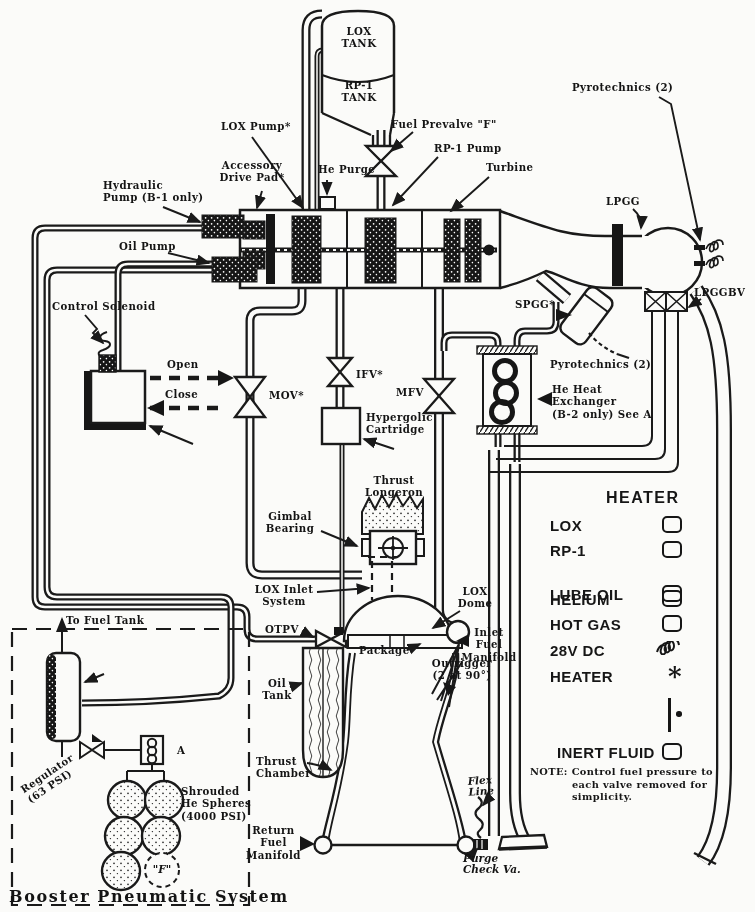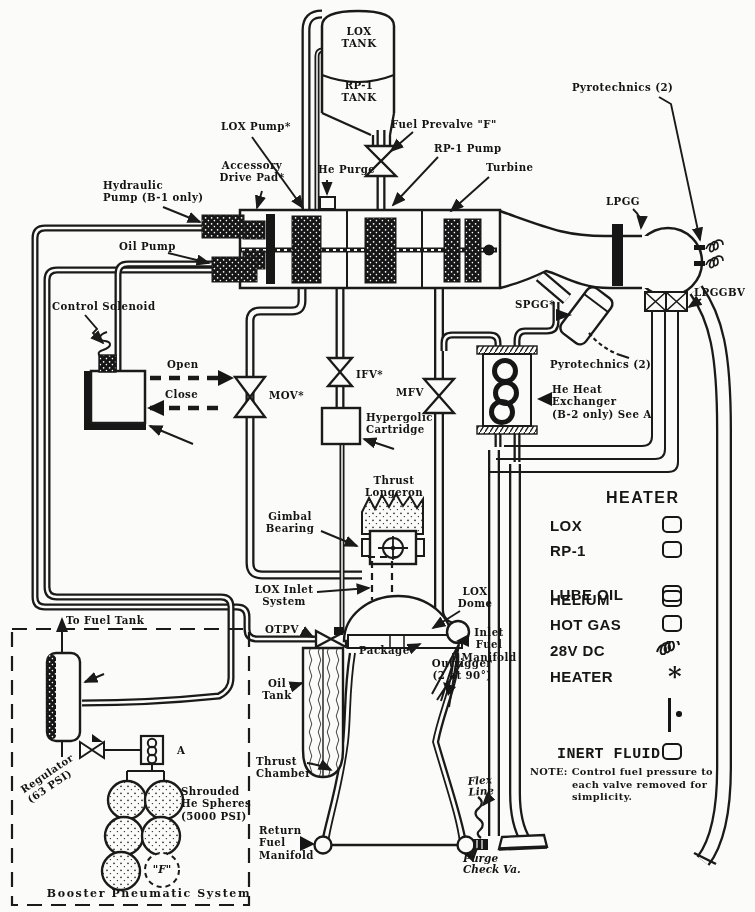--- a/index.html
+++ b/index.html
@@ -17,21 +17,21 @@
           letter-spacing:1.5px;}
   .lrow{position:absolute;left:2px;width:100%;height:24px;}
   .llab{font:700 15px/1.05 "Liberation Sans",sans-serif;letter-spacing:.4px;white-space:pre;}
   .lsym{position:absolute;left:112px;top:0;}
   .sym-box{display:block;width:16px;height:13px;border:2.6px solid #161616;border-radius:5px;}
   .sym-ast{font:700 26px "DejaVu Serif",serif;position:relative;top:-6px;}
   .drain-line{position:absolute;left:4px;top:2px;width:2.6px;height:34px;background:#161616;}
   .drain-dot{position:absolute;left:12px;top:15px;width:5.5px;height:5.5px;border-radius:50%;background:#161616;}
   .note{position:absolute;left:530px;top:766px;font:700 9.8px/1.3 "DejaVu Serif",serif;
         letter-spacing:.4px;white-space:pre;}
-  .booster-lbl{font-size:11px;letter-spacing:1.6px;}
+  .booster-lbl{font-size:16px;letter-spacing:1.6px;}
 </style>
 </head>
 <body>
 
 <div class="canvas">
 
 <svg width="755" height="912" viewBox="0 0 755 912">
   <defs>
     <marker id="ah" viewBox="0 0 8 8" markerWidth="8" markerHeight="8" refX="6.5" refY="3" orient="auto">
       <path d="M0,0L7.5,3L0,6Z" fill="#1a1a1a"></path>
@@ -335,24 +335,24 @@
 Manifold</div>
 <div class="lbl ctr" style="left:277px;top:677px;">Oil
 Tank</div>
 <div class="lbl ctr" style="left:462px;top:657px;">Outrigger
 (2 at 90°)</div>
 <div class="lbl" style="left:20px;top:766px;transform:rotate(-34deg);">Regulator
 (63 PSI)</div>
 <div class="lbl" style="left:177px;top:744px;">A</div>
 <div class="lbl" style="left:181px;top:785px;">Shrouded
 He Spheres
-(5000 PSI)</div>
+(4000 PSI)</div>
 <div class="lbl" style="left:256px;top:755px;">Thrust
 Chamber</div>
-<div class="lbl" style="left:259px;top:824px;">Return
+<div class="lbl" style="left:246px;top:824px;text-align:center;">Return
 Fuel
 Manifold</div>
 <div class="lbl hand ctr" style="left:162px;top:864px;">"F"</div>
 <div class="lbl hand" style="left:468px;top:775px;transform:rotate(-4deg);">Flex
 Line</div>
 <div class="lbl hand" style="left:463px;top:853px;">Purge
 Check Va.</div>
 <div class="lbl ctr booster-lbl" style="left:149px;top:887px;">Booster Pneumatic System</div>
 
 <div class="legend">
@@ -399,21 +399,21 @@
     <span class="llab">HEATER</span>
     <span class="lsym" style="left:118px;"><span class="sym-ast">*</span></span>
   </div>
   <div class="lrow" style="top:203px;height:50px;">
     <span class="lsym" style="left:114px;top:4px;width:20px;height:40px;">
       <span class="drain-line"></span>
           <span class="drain-dot"></span>
     </span>
   </div>
   <div class="lrow" style="top:254px;">
-    <span class="llab" style="padding-left:7px;font-family:Liberation Mono, monospace;">INERT FLUID</span>
+    <span class="llab" style="padding-left:7px;">INERT FLUID</span>
     <span class="lsym">
           <span class="sym-box"></span>
         </span>
   </div>
 </div>
 
 <div class="note">NOTE: Control fuel pressure to
            each valve removed for
            simplicity.</div>
 

